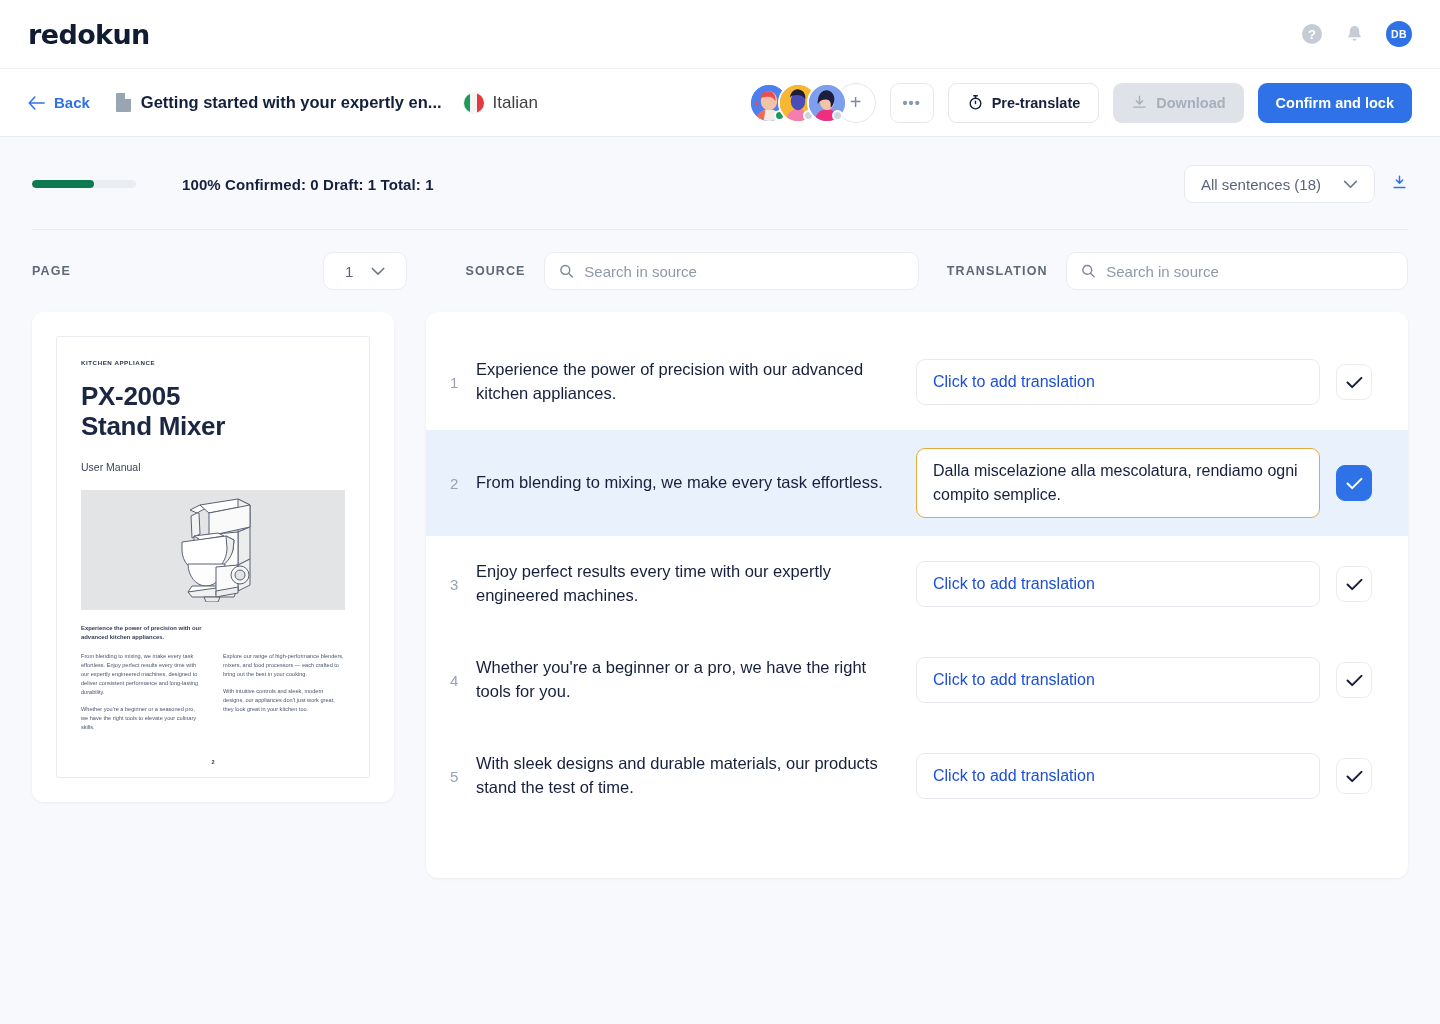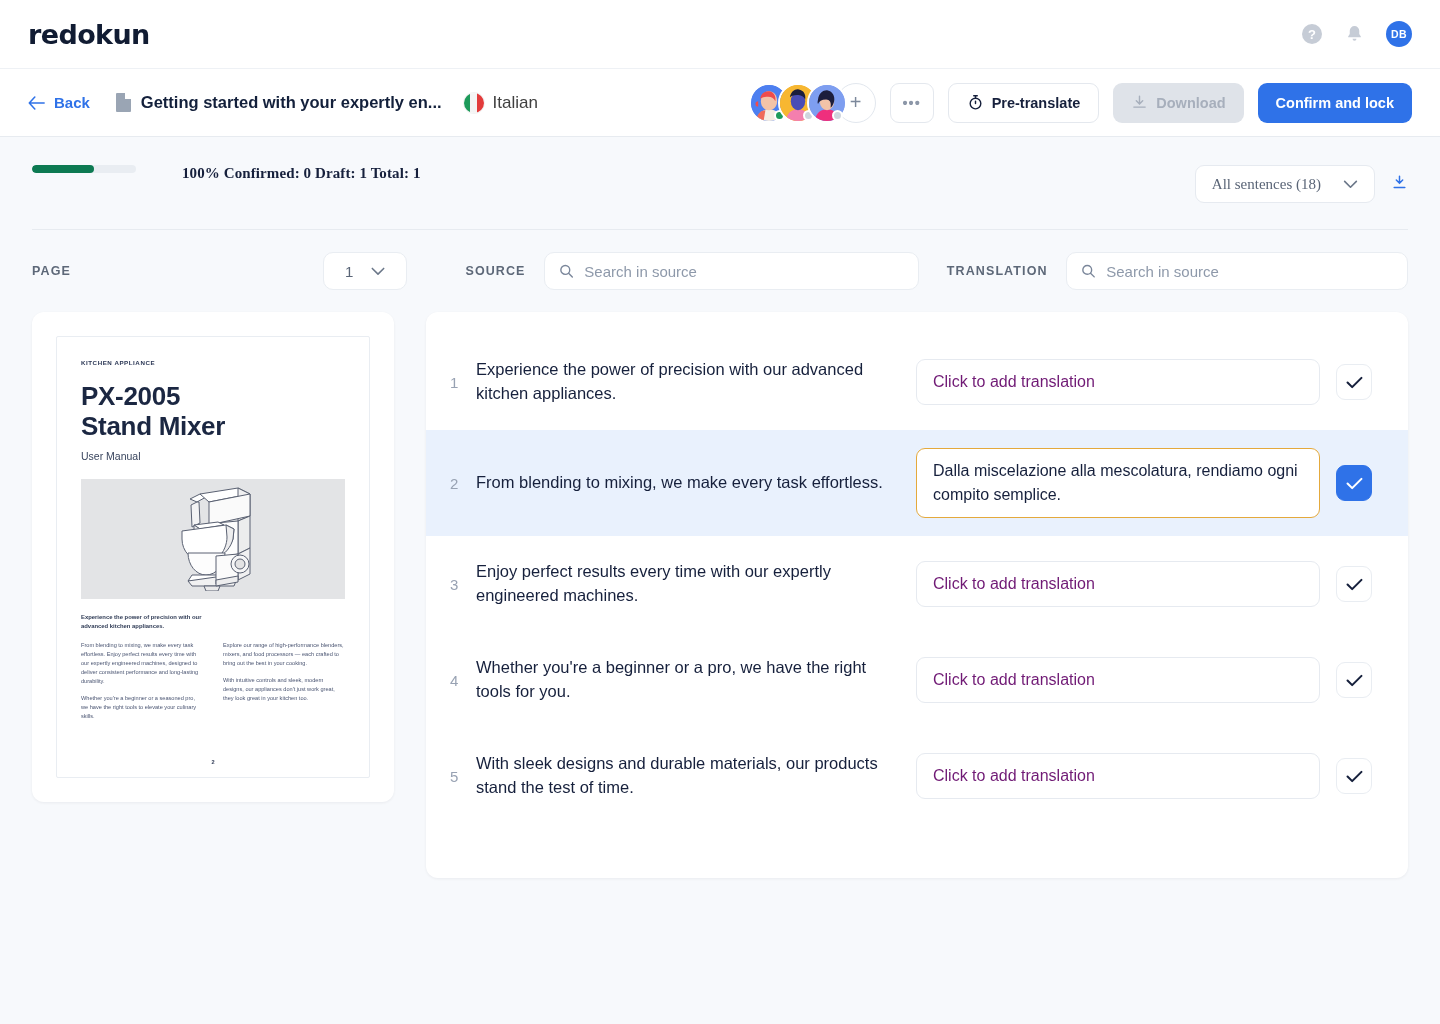--- a/index.html
+++ b/index.html
@@ -105,22 +105,22 @@
   }
   .comment-box input {
     border: none; outline: none; font-size: 15px; color:#16203c; width: 100%;
     font-family: "Liberation Sans", sans-serif; background: transparent;
   }
   .comment-box input::placeholder { color:#8e99aa; }
   .send-btn { position:absolute; right: 14px; top: 9px; cursor:pointer; }
 
   
   .progress-row {
-    margin: 28px 32px 0 32px; display:flex; align-items:flex-start; position:relative;
-    padding-bottom: 26px; border-bottom: 1px solid #e7ebf0; font-family: Liberation Serif, serif;
+    margin: 28px 32px 0 32px; display:flex; align-items:center; position:relative;
+    padding-bottom: 26px; border-bottom: 1px solid #e7ebf0;
   }
   .pbar { width: 104px; height: 8px; border-radius: 5px; background:#e9edf2; overflow:hidden; }
   .pbar > i { display:block; height:100%; background:#0d7a52; border-radius:5px; }
   .pstats { margin-left: 46px; font-size: 15px; font-weight: bold; color:#16203c; letter-spacing: .1px;}
   .filter-wrap { margin-left:auto; display:flex; align-items:center; gap: 16px; }
   .select-pill {
     height: 38px; border:1.5px solid #e6eaf0; border-radius: 9px; background:#fff;
     display:flex; align-items:center; padding: 0 16px; gap: 22px; cursor:pointer;
     font-size: 15px; color:#5a6577;
   }
@@ -150,21 +150,21 @@
   .preview-card {
     width: 362px; background:#fff; border-radius: 12px; box-shadow: 0 1px 3px rgba(16,24,40,.06);
     padding: 24px; flex: 0 0 362px; height: 490px;
   }
   .page-sheet {
     width: 314px; height: 442px; background:#fff; border:1px solid #e9edf2; border-radius: 2px;
     padding: 22px 24px 10px 24px; position:relative; overflow:hidden;
   }
   .pg-kicker { font-size: 6.2px; font-weight:bold; letter-spacing:.55px; color:#2b3755; }
   .pg-h1 { margin-top: 16px; font-size: 26px; line-height: 1.14; font-weight: bold; color:#1b2742; letter-spacing:-0.3px;}
-  .pg-sub { margin-top: 9px; font-size: 10.5px; color:#39455e; }
+  .pg-sub { margin-top: 20px; font-size: 10.5px; color:#39455e; }
   .pg-img { margin-top: 17px; height: 120px; background:#e3e4e6; display:flex; align-items:center; justify-content:center; }
   .pg-lead { margin-top: 14px; font-size: 5.9px; font-weight:bold; line-height:1.55; color:#2f3b55; width: 146px;}
   .pg-cols { margin-top: 9px; display:flex; gap: 20px; }
   .pg-col { width: 132px; font-size: 5.6px; line-height: 1.62; color:#4a5572; }
   .pg-col p + p { margin-top: 8px; }
   .pg-num { position:absolute; bottom: 12px; left:0; right:0; text-align:center; font-size:5.6px; font-weight:bold; color:#2f3b55; }
 
   .seg-card {
     flex: 1; background:#fff; border-radius: 12px; box-shadow: 0 1px 3px rgba(16,24,40,.06);
     padding-top: 22px; position: relative; min-height: 566px; overflow: hidden;
@@ -177,21 +177,21 @@
   }
   .seg-row.active { background:#e9f1fd; }
   .seg-num { width: 26px; font-size: 15px; color:#98a2b3; flex: 0 0 26px; }
   .seg-src {
     flex: 1; font-size: 16.5px; line-height: 1.45; color:#16203c; padding-right: 30px;
     max-width: 440px;
   }
   .seg-trans {
     flex: 0 0 404px; min-height: 41px; border:1.5px solid #e6eaf0; border-radius: 9px;
     background:#fff; display:flex; align-items:center; padding: 10px 16px; font-size:16px;
-    color:#701a75; line-height:1.5;
+    color:#1d4ed8; line-height:1.5;
   }
   .seg-trans.filled { border-color:#e4a93c; color:#16203c; }
   .seg-check {
     width: 36px; height: 36px; border-radius: 9px; border:1.5px solid #e9edf2; background:#fff;
     margin-left: 16px; display:flex; align-items:center; justify-content:center; cursor:pointer;
     flex: 0 0 36px;
   }
   .seg-check.on { background:#2f72e8; border-color:#2f72e8; }
 </style>
 </head>

